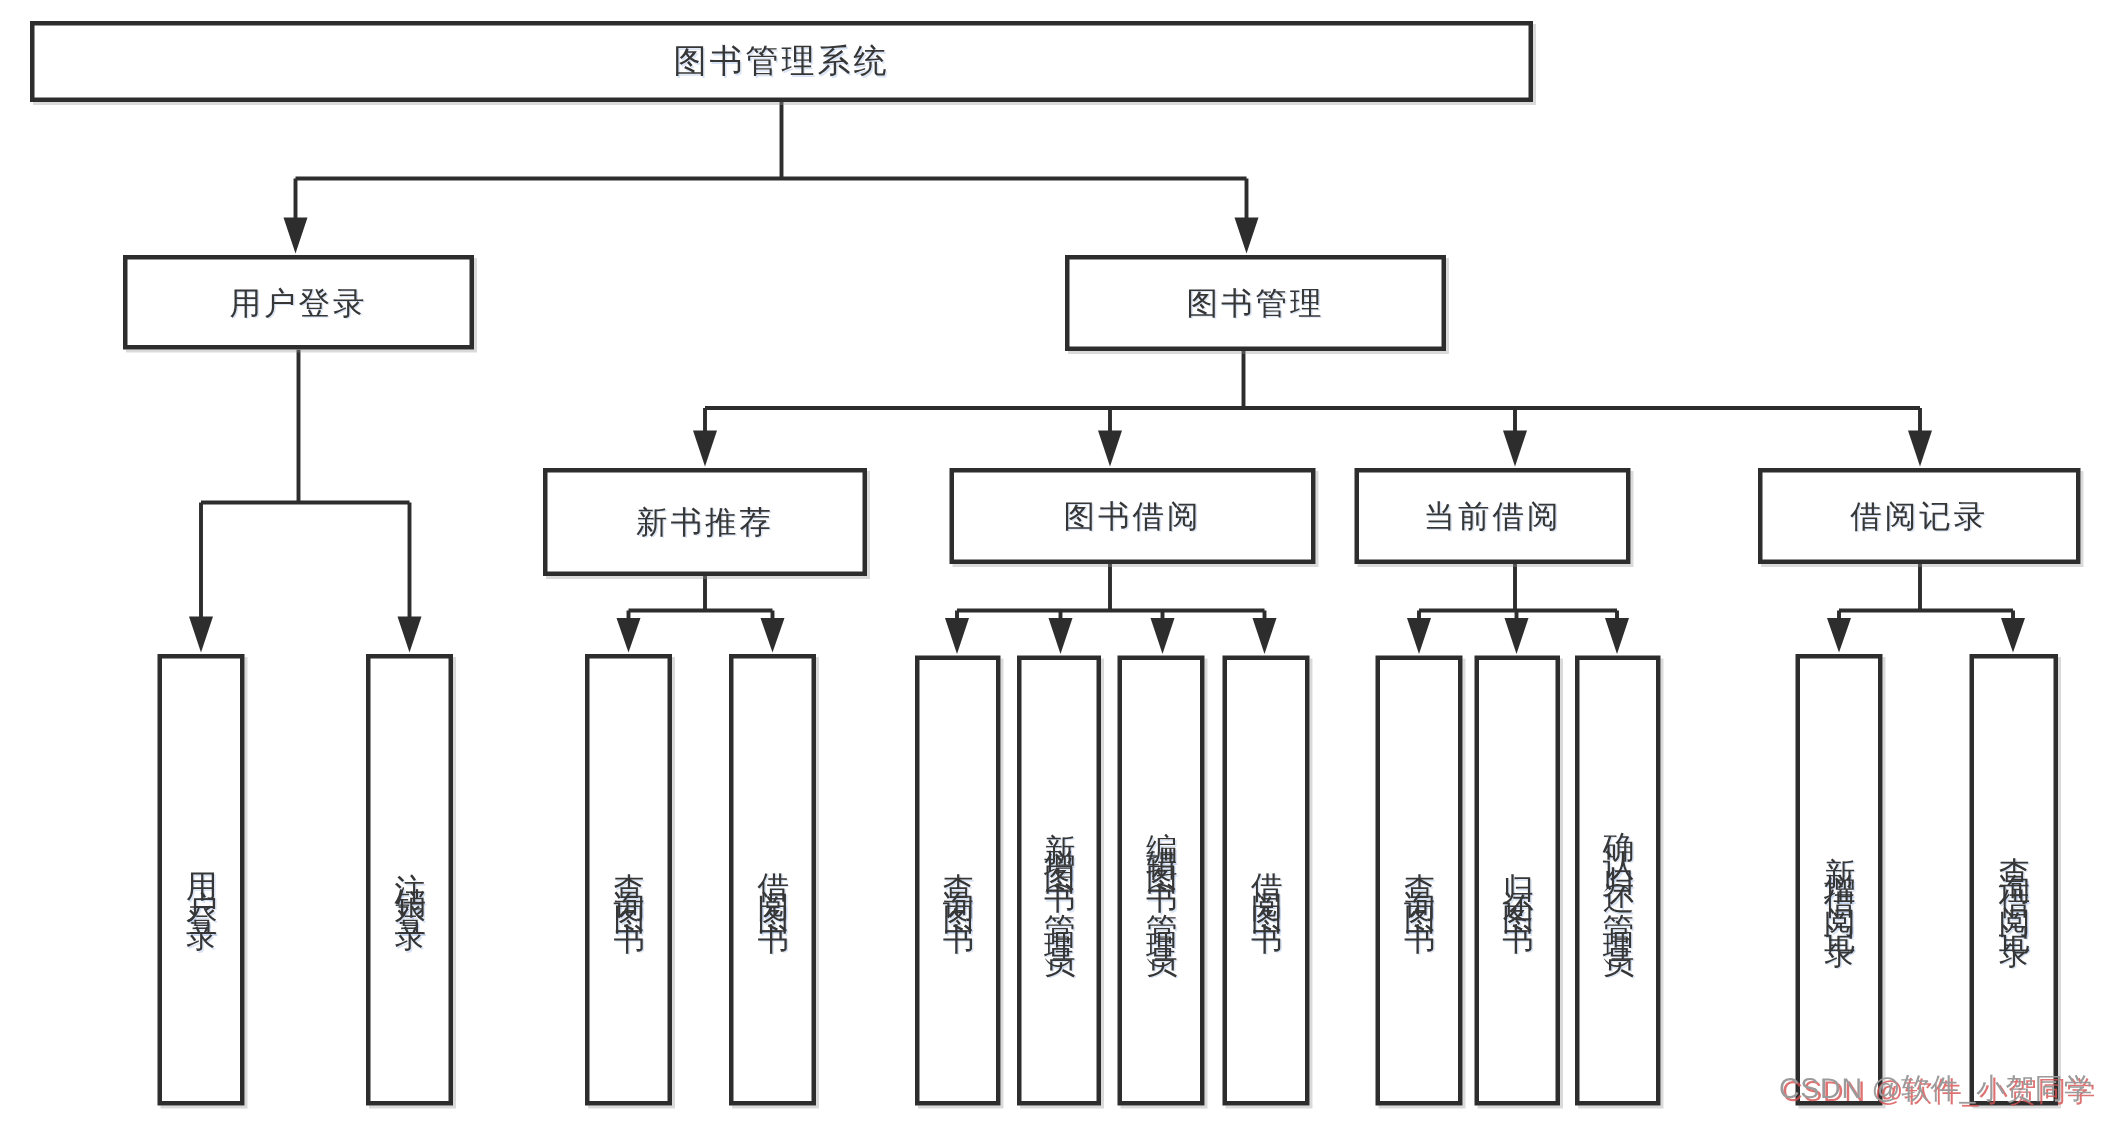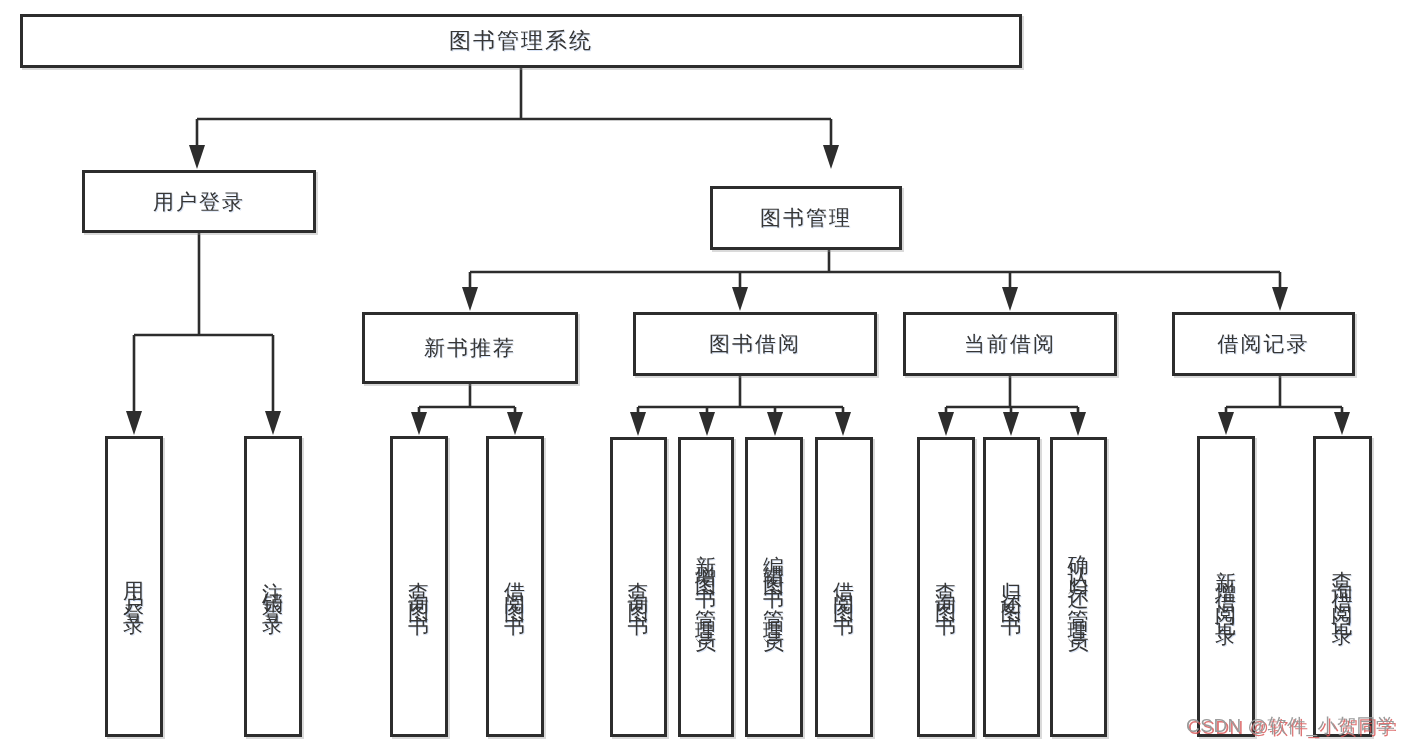--- a/index.html
+++ b/index.html
@@ -113,26 +113,26 @@
       <polygon points="1070,412 1086,412 1078,436"></polygon>
 
       <polygon points="1218,412 1234,412 1226,435"></polygon>
       <polygon points="1334,412 1350,412 1342,435"></polygon>
     </g>
   </svg>
 
   <div class="box h root-label" style="left:20px;top:14px;width:1002px;height:54px">图书管理系统</div>
 
   <div class="box h" style="left:82px;top:170px;width:234px;height:63px">用户登录</div>
-  <div class="box h" style="left:710px;top:186px;width:192px;height:64px">图书管理</div>
+  <div class="box h" style="left:710px;top:170px;width:254px;height:64px">图书管理</div>
 
   <div class="box h" style="left:362px;top:312px;width:216px;height:72px">新书推荐</div>
   <div class="box h" style="left:633px;top:312px;width:244px;height:64px">图书借阅</div>
-  <div class="box h" style="left:903px;top:312px;width:214px;height:64px">当前借阅</div>
-  <div class="box h" style="left:1172px;top:312px;width:183px;height:64px">借阅记录</div>
+  <div class="box h" style="left:903px;top:312px;width:184px;height:64px">当前借阅</div>
+  <div class="box h" style="left:1172px;top:312px;width:215px;height:64px">借阅记录</div>
 
   <div class="box v" style="left:105px;top:436px;width:58px;height:301px">用户登录</div>
   <div class="box v" style="left:244px;top:436px;width:58px;height:301px">注销登录</div>
 
   <div class="box v" style="left:390px;top:436px;width:58px;height:301px">查询图书</div>
   <div class="box v" style="left:486px;top:436px;width:58px;height:301px">借阅图书</div>
 
   <div class="box v" style="left:610px;top:437px;width:57px;height:300px">查询图书</div>
   <div class="box v" style="left:678px;top:437px;width:56px;height:300px">新增图书（管理员）</div>
   <div class="box v" style="left:745px;top:437px;width:58px;height:300px">编辑图书（管理员）</div>

